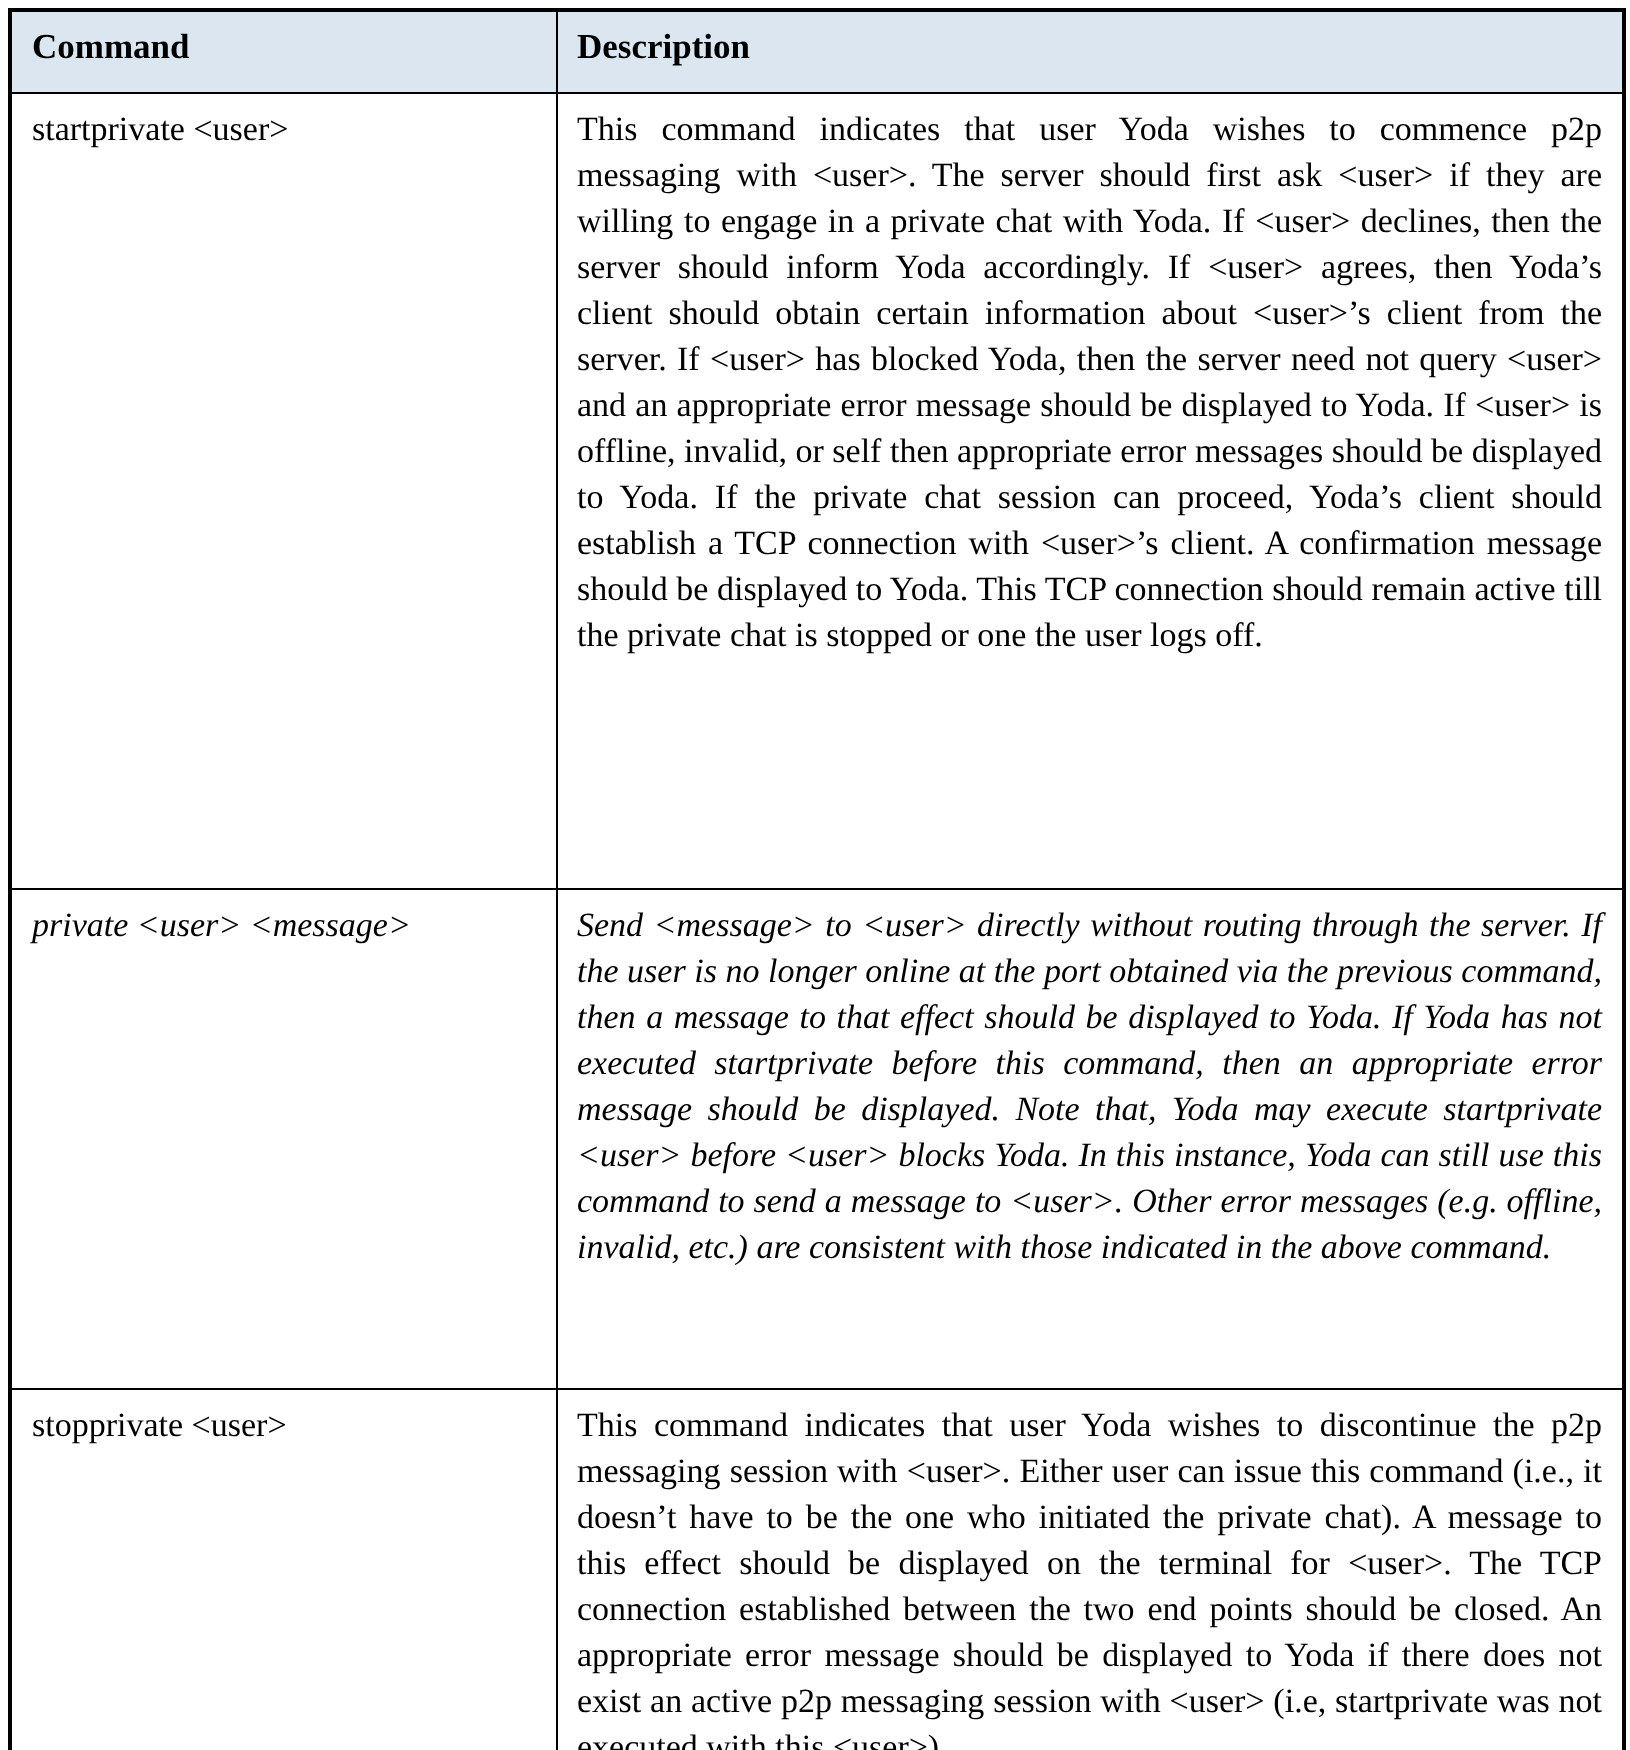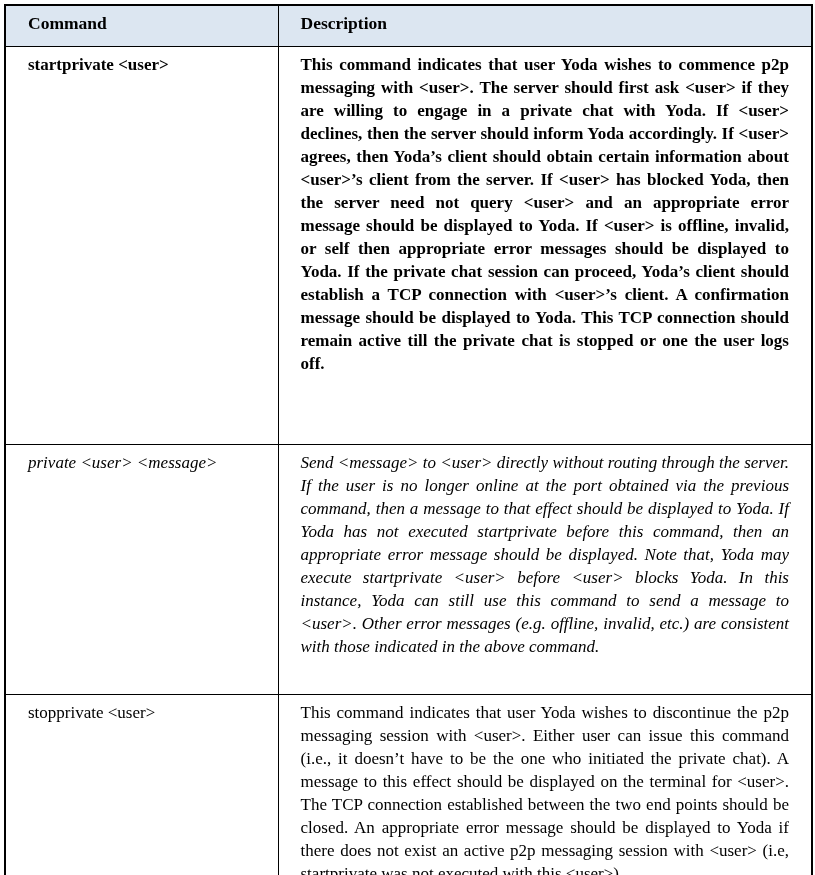--- a/index.html
+++ b/index.html
@@ -23,42 +23,42 @@
     top: 4px;
     width: 807px;
     border-collapse: collapse;
     table-layout: fixed;
     border: 2.5px solid #000000;
   }
   table.cmd-table th,
   table.cmd-table td {
     border: 1.5px solid #000000;
     vertical-align: top;
-    padding: 6px 22px;
+    padding: 6px 10px;
     font-size: 17px;
     line-height: 23px;
   }
   col.col-command { width: 273px; }
   col.col-description { width: 534px; }
   tr.header-row th {
     background: #dce6f1;
     text-align: left;
     font-weight: bold;
     height: 28px;
     font-size: 17.5px;
   }
   td.command-cell {
     text-align: left;
     white-space: nowrap;
   }
   td.description-cell {
     text-align: justify;
     padding-right: 8px;
   }
-  tr.row-1 { height: 398px; font-weight: bold; }
+  tr.row-1 { height: 398px; }
   tr.row-2 { height: 250px; font-style: italic; }
   tr.row-3 { height: 233px; font-family: Liberation Serif, serif; }
 </style>
 </head>
 <body>
 
 <div class="page">
   <table class="cmd-table">
     <colgroup>
       <col class="col-command">

